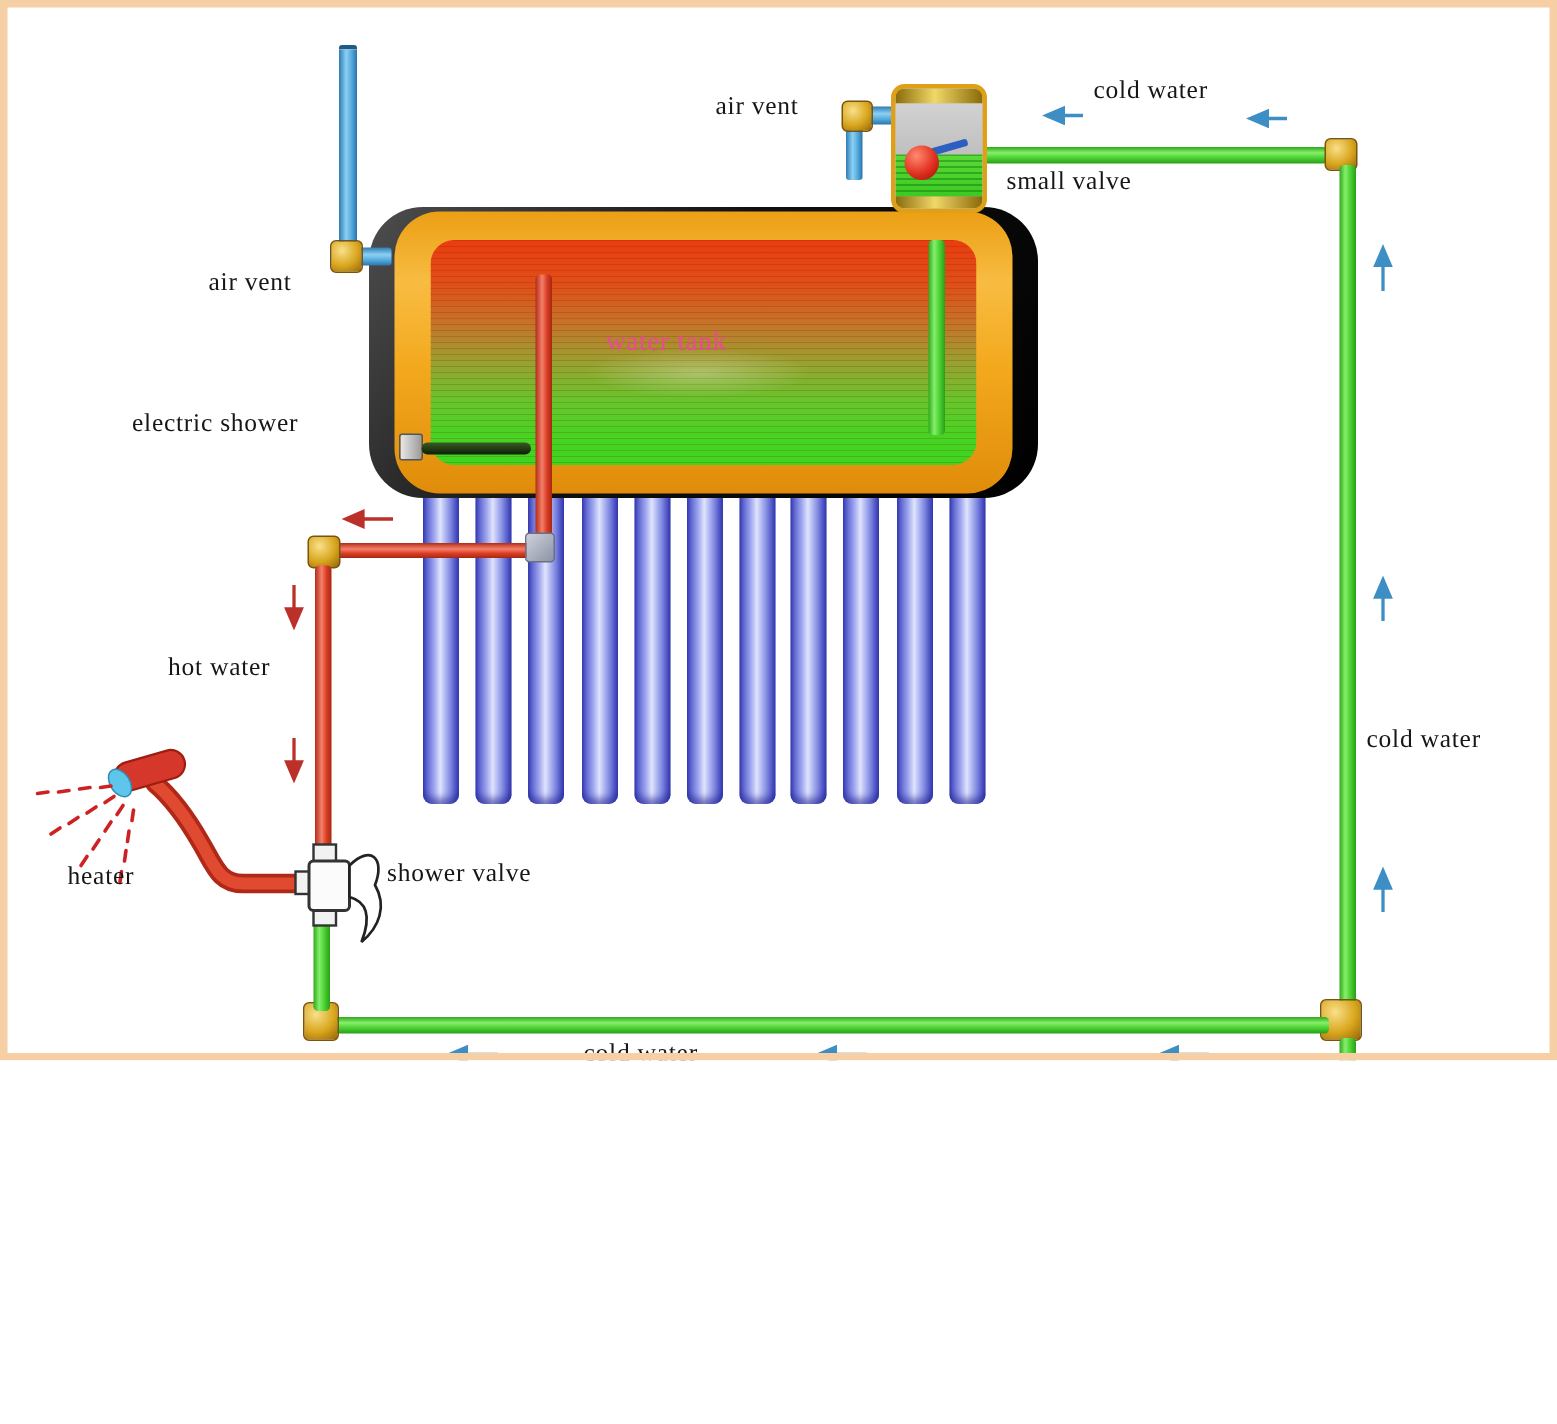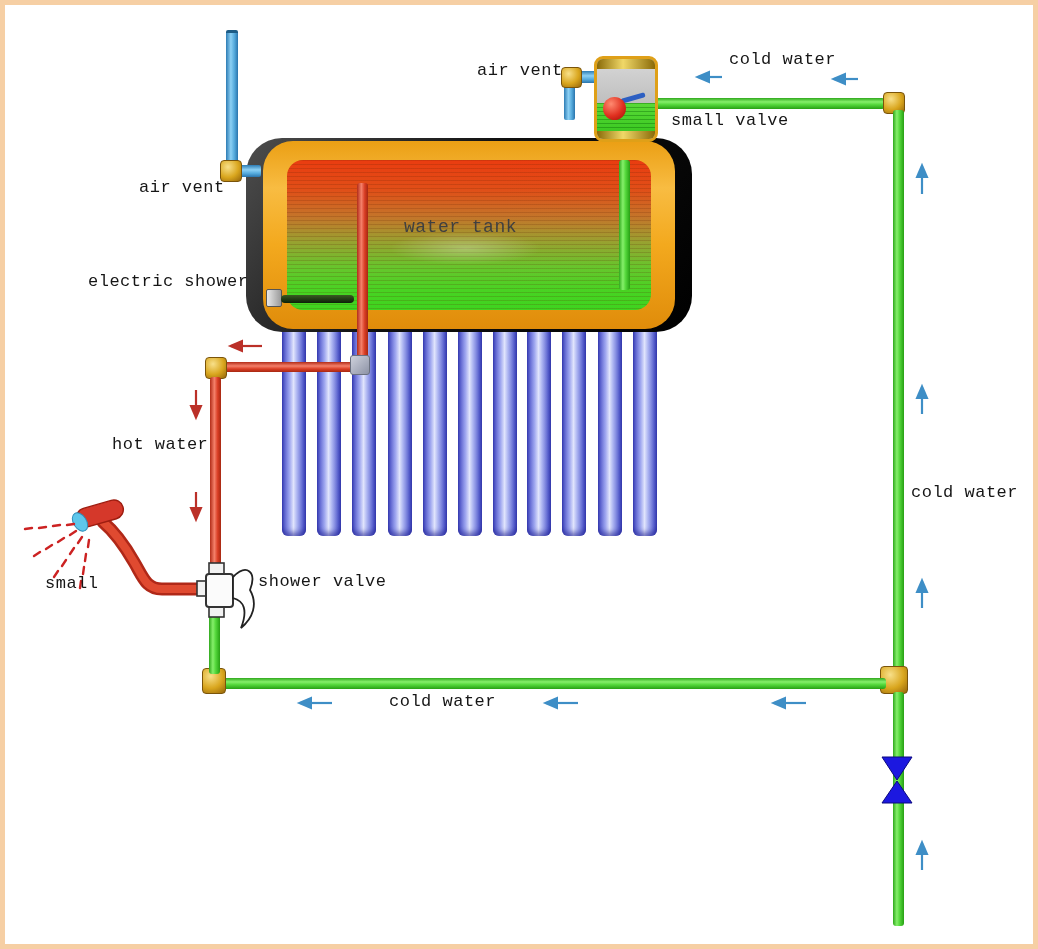--- a/index.html
+++ b/index.html
@@ -1,17 +1,17 @@
 <!DOCTYPE html>
 <html><head>
 <meta charset="utf-8">
 <style>
   html,body{margin:0;padding:0;background:#fff;}
-  .stage{position:relative;width:1038px;height:949px;background:#ffffff;overflow:hidden;
-         font-family:Liberation Mono, monospace;}
+  .stage{position:relative;width:1038px;height:707px;background:#ffffff;overflow:hidden;
+         font-family:Liberation Serif, serif;}
   .frame{position:absolute;inset:0;border:5px solid #f6cfa4;pointer-events:none;z-index:60;}
   .lbl{position:absolute;font-size:17px;color:#161616;white-space:nowrap;letter-spacing:.5px;z-index:40;}
 
   
   .tube{position:absolute;top:328px;width:24px;height:208px;border-radius:2px 2px 6px 6px;
         background:linear-gradient(90deg,#3c42ba 0%,#5a62d0 8%,#9aa2ee 30%,#e0e4fc 48%,#aeb6f2 62%,#5a62d0 88%,#3a40b6 100%);
         box-shadow:inset 0 -4px 5px rgba(30,30,140,.55);}
 
   
   .gh{position:absolute;height:11px;border-radius:3px;
@@ -186,21 +186,21 @@
       <rect x="206" y="574" width="27" height="33" rx="3" fill="#fbfbfb" stroke="#333" stroke-width="2"></rect>
       <path d="M233 577 C 247 563, 257 572, 250 590 C 258 604, 253 618, 241 628 C 248 610, 244 601, 233 598 Z" fill="#ffffff" stroke="#222" stroke-width="1.8"></path>
     </g>
   </svg>
 
   <span class="lbl" style="left:477px;top:61px;">air vent</span>
   <span class="lbl" style="left:729px;top:50px;">cold water</span>
   <span class="lbl" style="left:671px;top:111px;">small valve</span>
   <span class="lbl" style="left:139px;top:178px;">air vent</span>
   <span class="lbl" style="left:88px;top:272px;">electric shower</span>
-  <span class="lbl" style="left:404px;top:217px;font-size:18px;color:#404040;">water tank</span>
+  <span class="lbl" style="left:404px;top:217px;font-size:18px;color:#ec4899;">water tank</span>
   <span class="lbl" style="left:112px;top:435px;text-align:right;">hot water</span>
-  <span class="lbl" style="left:45px;top:574px;">small</span>
+  <span class="lbl" style="left:45px;top:574px;">heater</span>
   <span class="lbl" style="left:258px;top:572px;">shower valve</span>
   <span class="lbl" style="left:389px;top:692px;">cold water</span>
   <span class="lbl" style="left:911px;top:483px;">cold water</span>
 
   <div class="frame"></div>
 </div>
 
 </body></html>

